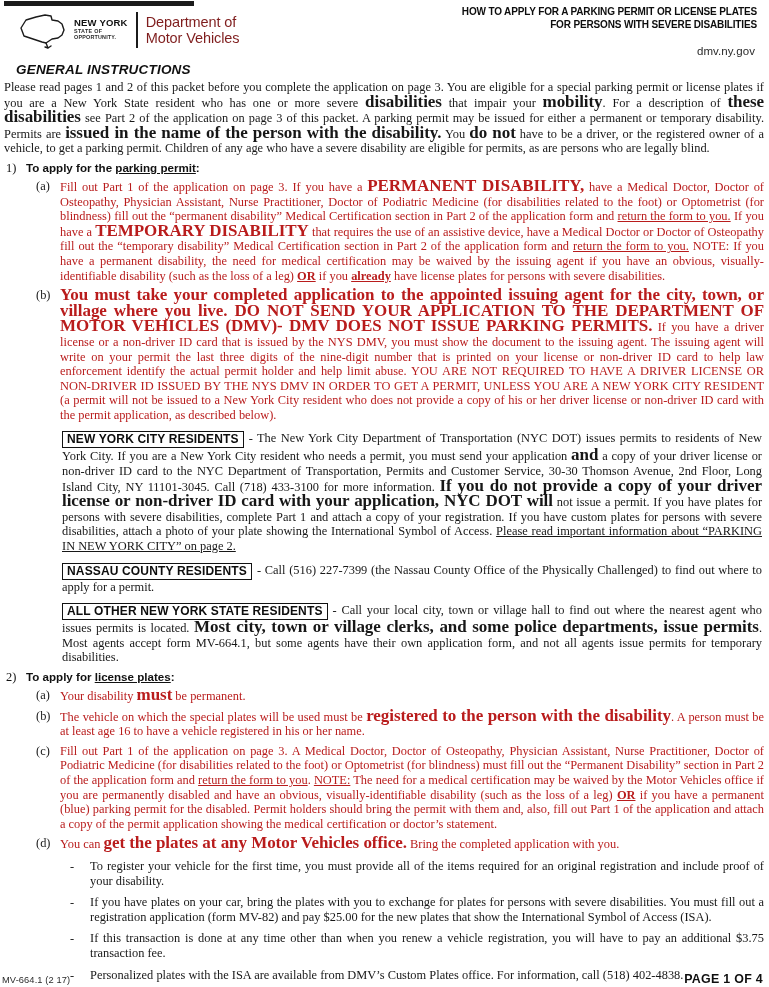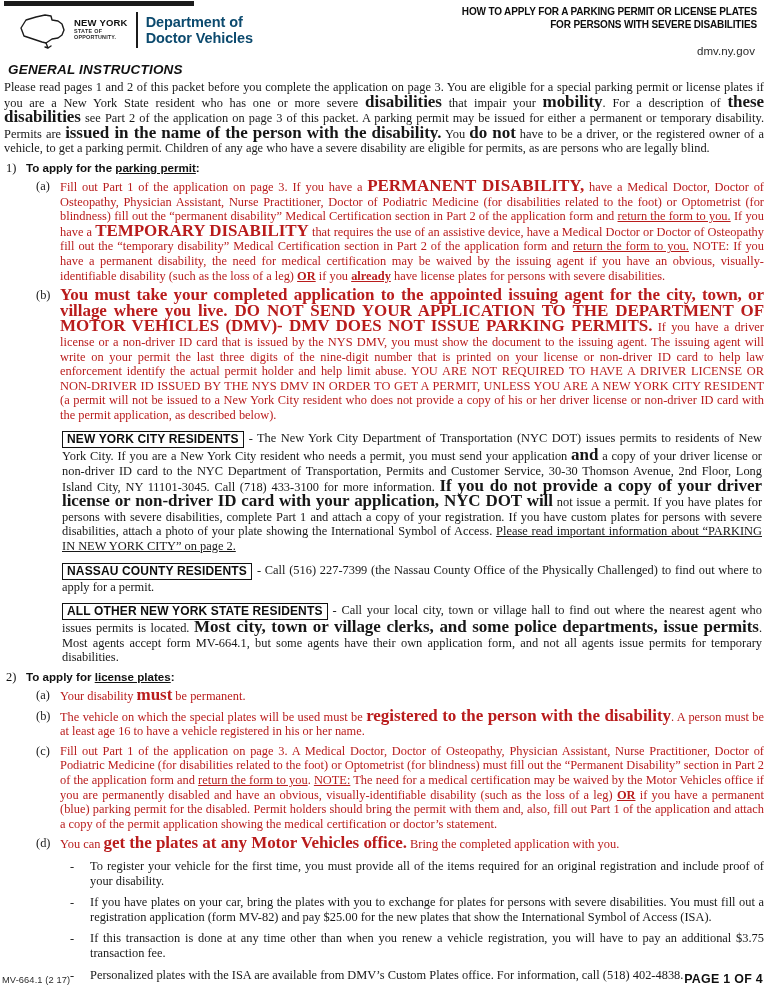--- a/index.html
+++ b/index.html
@@ -85,23 +85,23 @@
   }
   .divider-bar {
     width: 2px;
     height: 36px;
     background: #1b1b1b;
     margin: 0 8px 0 8px;
   }
   .dept-words {
     font-family: "Liberation Sans", sans-serif;
     font-size: 14.5px;
-    font-weight: bold;
+    font-weight: normal;
     line-height: 1.12;
-    color: #0c4a6e;
+    color: #7f1d1d;
     letter-spacing: -0.1px;
   }
   .title-block {
     position: absolute;
     right: 6px;
     top: 6px;
     text-align: right;
     width: 470px;
   }
   .title-line {
@@ -118,21 +118,21 @@
     top: 45px;
     font-family: "Liberation Sans", sans-serif;
     font-size: 11.5px;
     color: #2b2b2b;
     letter-spacing: 0.1px;
   }
 
   
   .section-heading {
     position: absolute;
-    left: 8px;
+    left: 16px;
     top: 62px;
     font-family: "Liberation Sans", sans-serif;
     font-style: italic;
     font-weight: bold;
     font-size: 13.5px;
     letter-spacing: 0.2px;
     color: #101010;
   }
 
   
@@ -289,21 +289,21 @@
         </svg>
         <div class="ny-words">
           <span class="l1">NEW YORK</span>
           <span class="l2">STATE OF</span>
           <span class="l3">OPPORTUNITY.</span>
         </div>
       </div>
       <div class="divider-bar"></div>
       <div class="dept-words">
         <div>Department of</div>
-        <div>Doctor Vehicles</div>
+        <div>Motor Vehicles</div>
       </div>
     </div>
 
     <div class="title-block">
       <div class="title-line">HOW TO APPLY FOR A PARKING PERMIT OR LICENSE PLATES</div>
       <div class="title-line">FOR PERSONS WITH SEVERE DISABILITIES</div>
     </div>
 
     <div class="site-line">dmv.ny.gov</div>
   </div>

